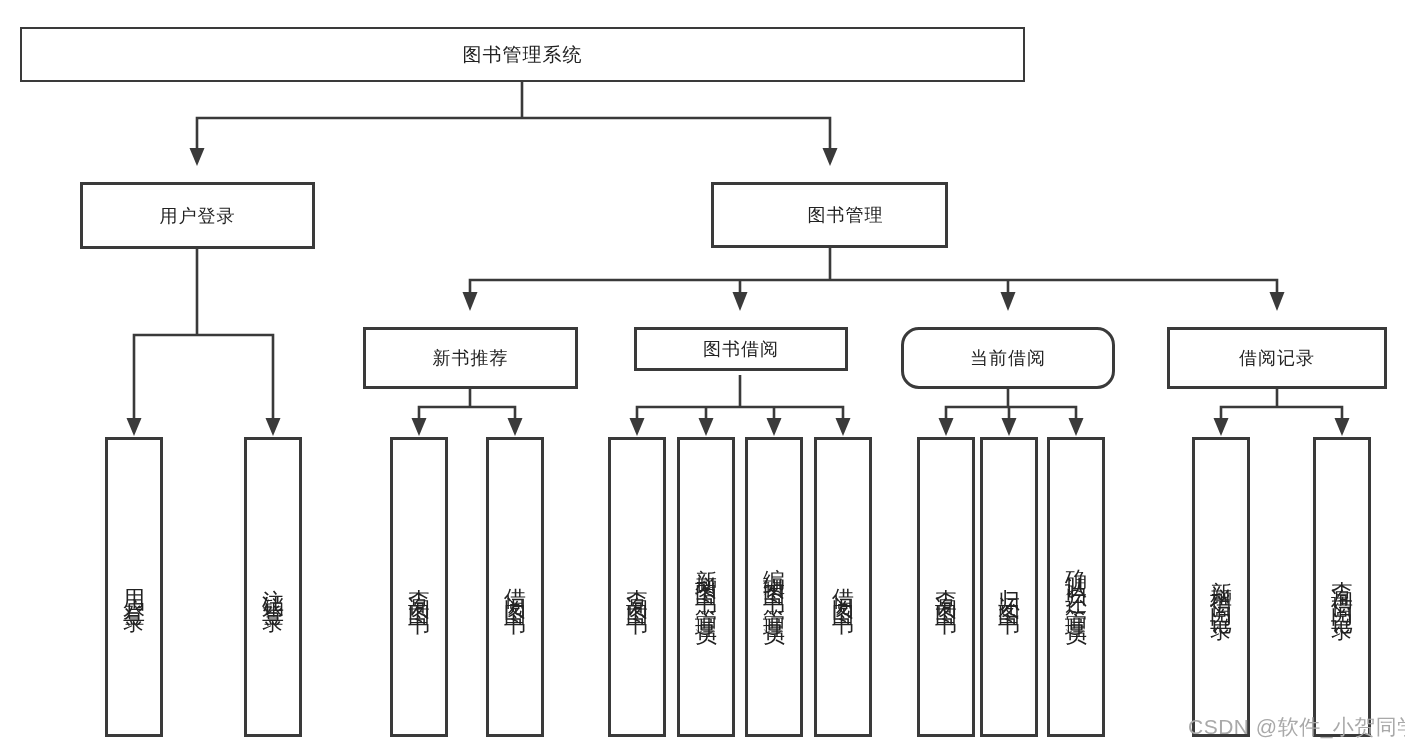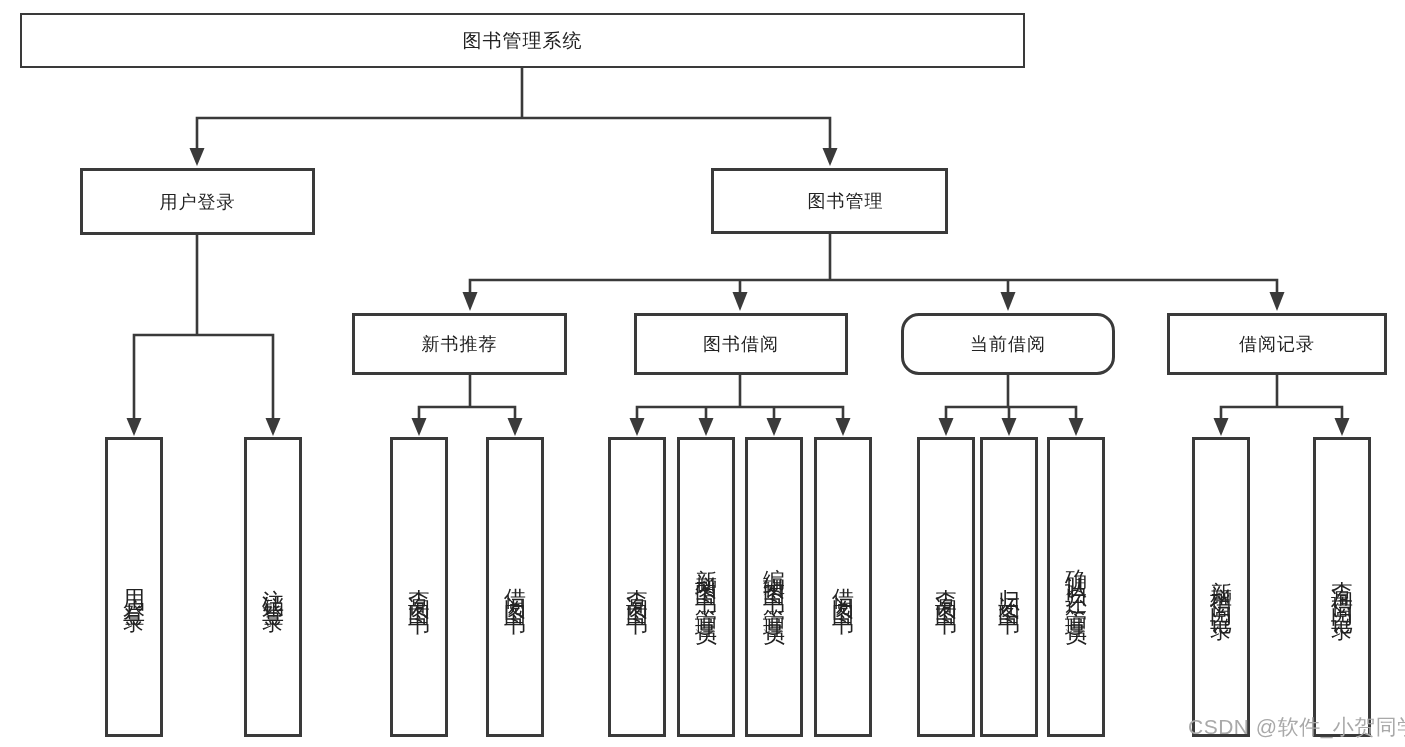--- a/index.html
+++ b/index.html
@@ -37,20 +37,21 @@
     color: var(--text, #222222);
     display: flex;
     align-items: center;
     justify-content: center;
     z-index: 2;
   }
   .h-node {
     font-size: 18px;
     letter-spacing: 1px;
     white-space: nowrap;
+    margin-top: 14px;
   }
   .root-node {
     border-width: 2.5px;
     font-size: 19px;
   }
   .v-node {
     writing-mode: vertical-rl;
     font-size: 22px;
     letter-spacing: 8px;
     line-height: 1;
@@ -119,22 +120,22 @@
       <path class="arrow" d="M1213.5 418 H1228.5 L1221 436 Z"></path>
       <path class="arrow" d="M1334.5 418 H1349.5 L1342 436 Z"></path>
     </g>
   </svg>
 
   <div class="node h-node root-node" style="left:20px; top:13px; width:1005px; height:55px;">图书管理系统</div>
 
   <div class="node h-node" style="left:80px; top:168px; width:235px; height:67px;">用户登录</div>
   <div class="node h-node" style="left:711px; top:168px; width:237px; height:66px;padding-left:32px;">图书管理</div>
 
-  <div class="node h-node" style="left:352px; top:313px; width:215px; height:62px;">新书推荐</div>
-  <div class="node h-node" style="left:634px; top:313px; width:214px; height:62px;">图书借阅</div>
+  <div class="node h-node" style="left:363px; top:313px; width:215px; height:62px;">新书推荐</div>
+  <div class="node h-node" style="left:634px; top:313px; width:214px; height:44px;">图书借阅</div>
   <div class="node h-node" style="left:901px; top:313px; width:214px; height:62px;border-radius:18px;">当前借阅</div>
   <div class="node h-node" style="left:1167px; top:313px; width:220px; height:62px;">借阅记录</div>
 
   <div class="node v-node" style="left:105px; top:437px; width:58px; height:300px;">用户登录</div>
   <div class="node v-node" style="left:244px; top:437px; width:58px; height:300px;">注销登录</div>
 
   <div class="node v-node" style="left:390px; top:437px; width:58px; height:300px;">查询图书</div>
   <div class="node v-node" style="left:486px; top:437px; width:58px; height:300px;">借阅图书</div>
 
   <div class="node v-node" style="left:608px; top:437px; width:58px; height:300px;">查询图书</div>

